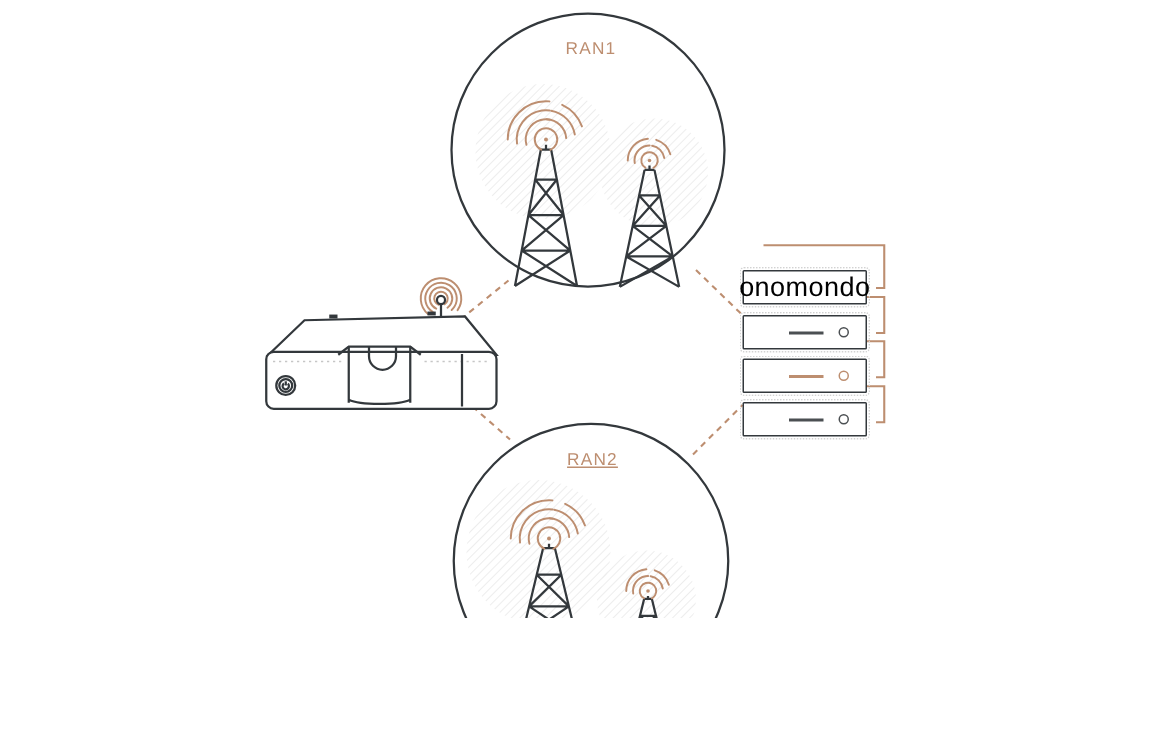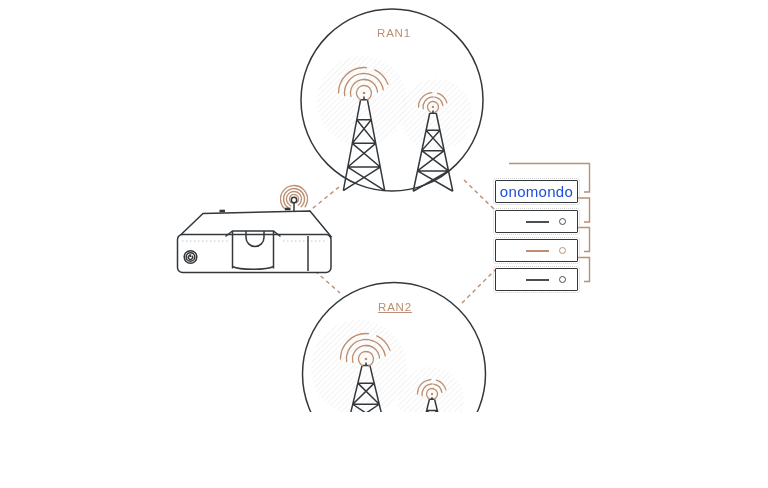--- a/index.html
+++ b/index.html
@@ -31,21 +31,21 @@
   }
   
   .server{
     position:absolute;left:495px;width:83px;height:23px;
     box-sizing:border-box;border:1.5px solid var(--outline);
     outline:1px dotted #d2d2d2;outline-offset:1.5px;
     background:#fff;border-radius:1px;
   }
   .server .logo{
     position:absolute;inset:0;display:flex;align-items:center;justify-content:center;
-    font-size:15px;letter-spacing:0.3px;color:#1d4ed8;
+    font-size:18px;letter-spacing:0.3px;color:#000000;
   }
   .led-dash{
     position:absolute;right:28px;top:50%;margin-top:-1px;
     width:23px;height:2px;background:var(--led-dark);
   }
   .led-ring{
     position:absolute;right:11px;top:50%;margin-top:-3.5px;
     width:7px;height:7px;box-sizing:border-box;border-radius:50%;
     border:1.8px solid var(--led-dark);
   }

